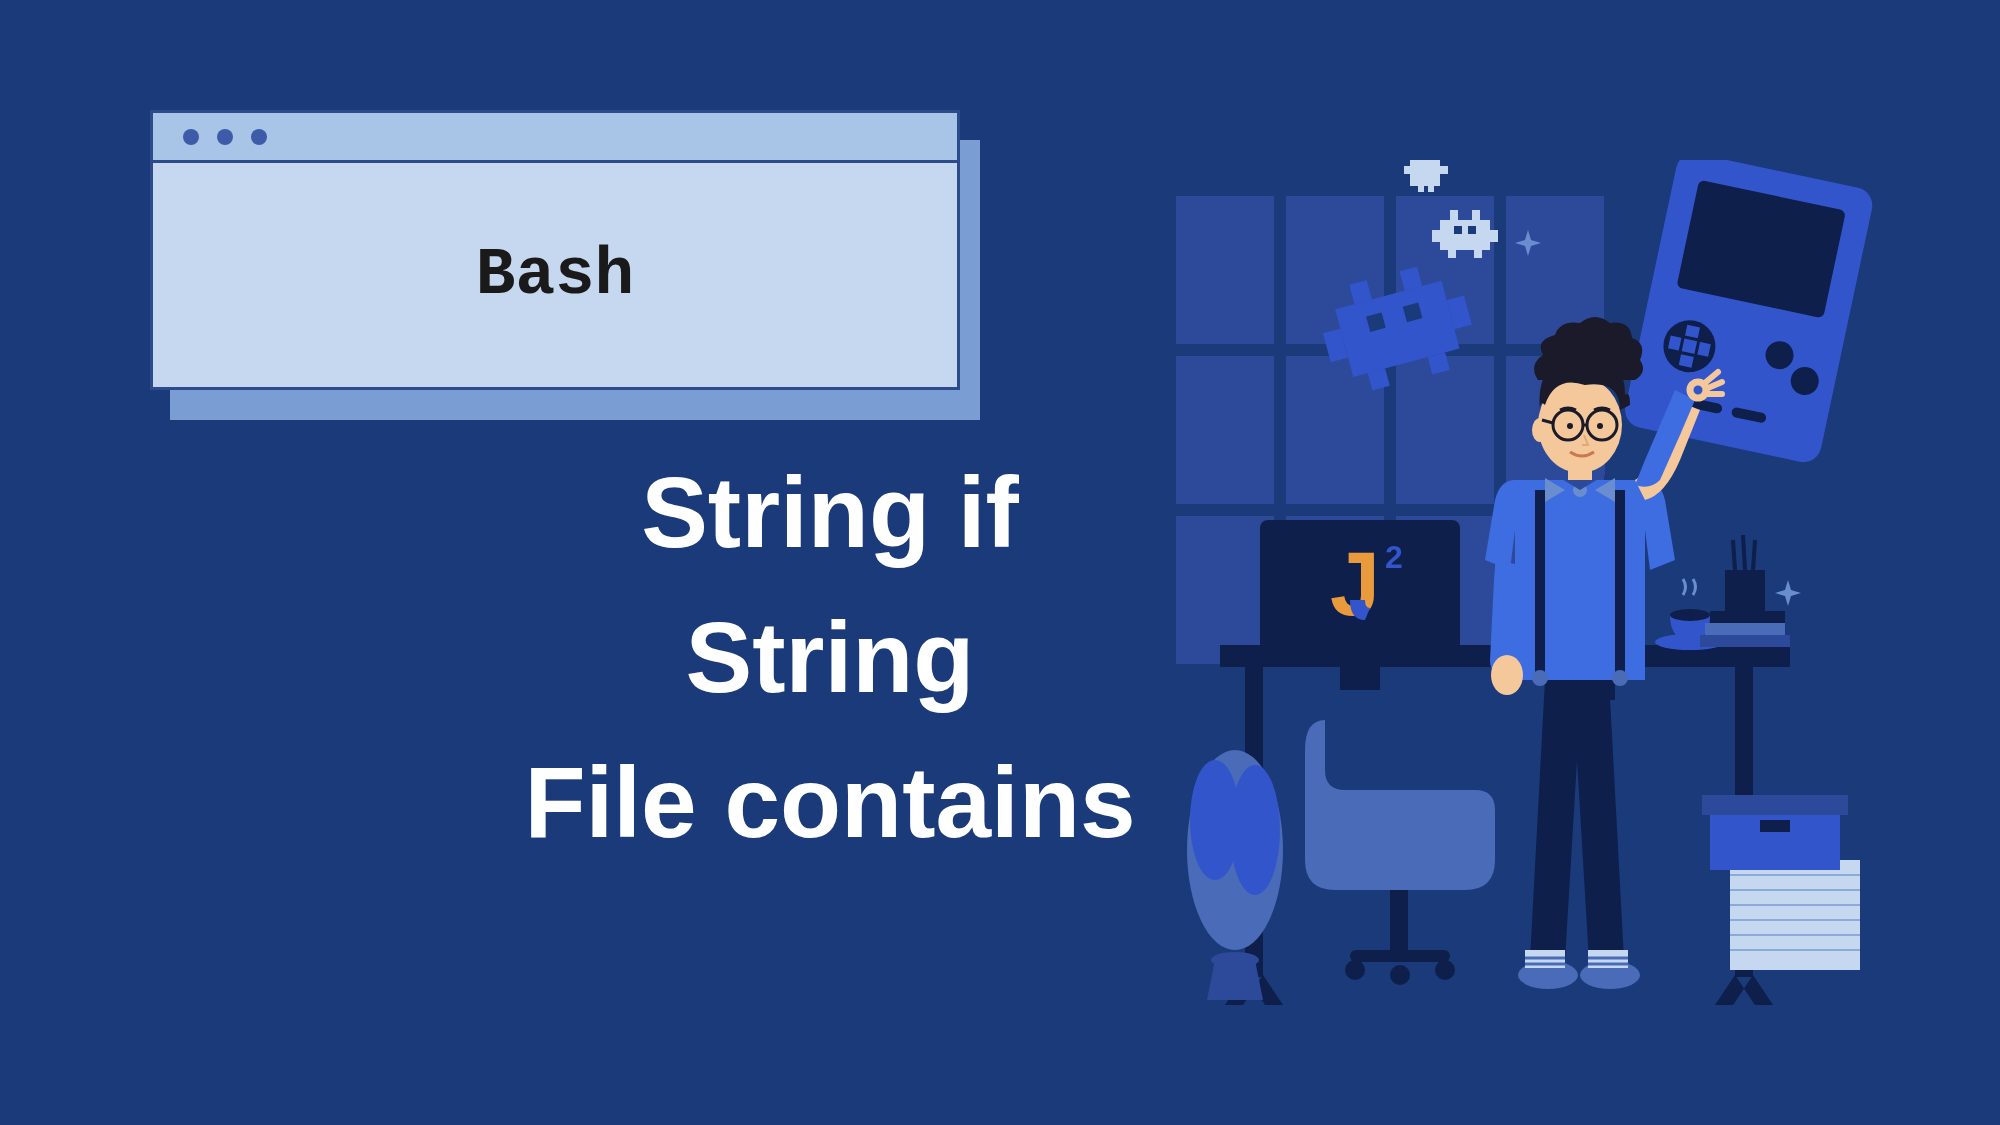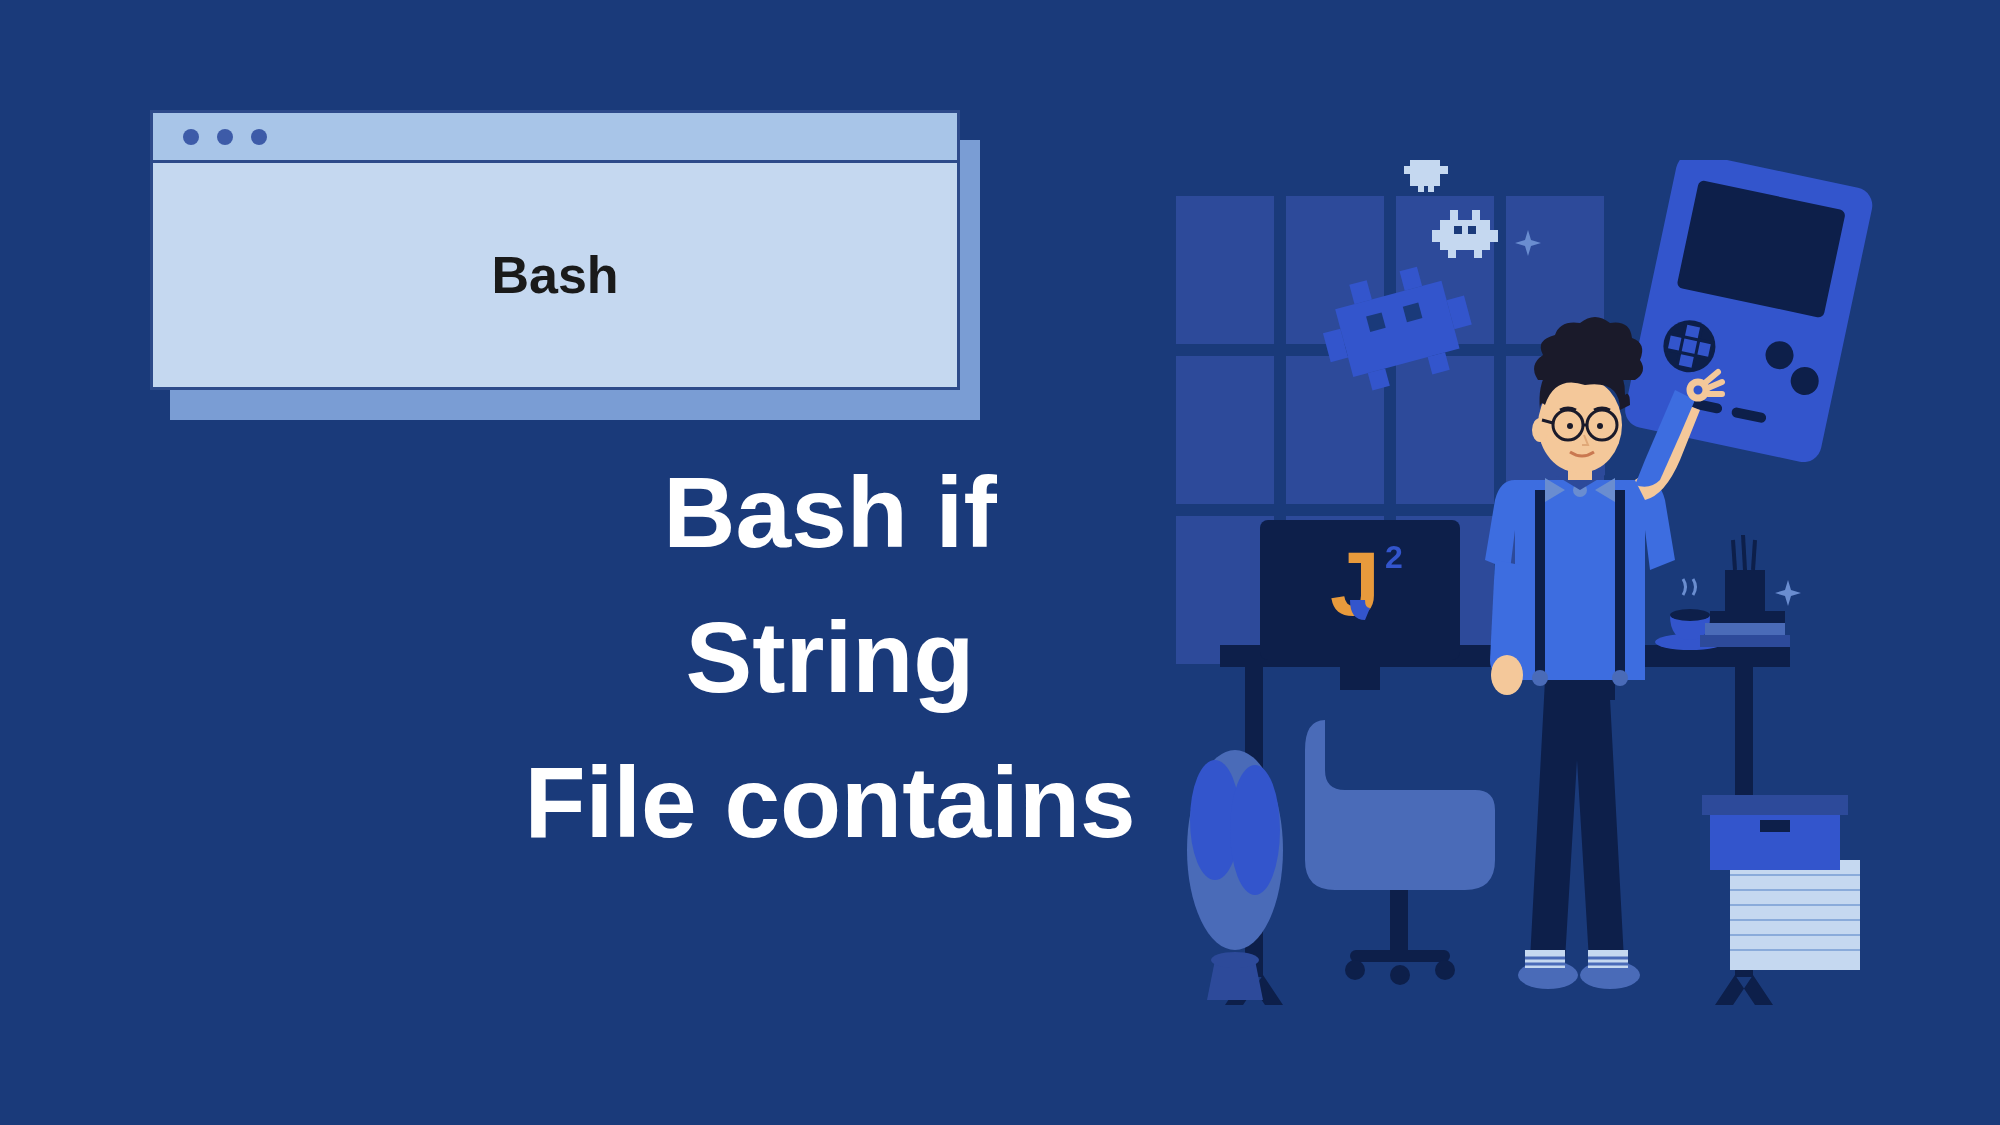--- a/index.html
+++ b/index.html
@@ -43,24 +43,24 @@
     border-radius: 50%;
     background: #3d5ba8;
   }
   .window-content {
     display: flex;
     align-items: center;
     justify-content: center;
     height: calc(100% - 50px);
   }
   .bash-text {
-    font-size: 52px;
+    font-size: 66px;
     font-weight: bold;
     color: #1a1a1a;
-    font-family: Liberation Sans, sans-serif;
+    font-family: Liberation Mono, monospace;
   }
   .main-text {
     position: absolute;
     left: 420px;
     top: 440px;
     color: #fff;
     font-size: 100px;
     font-weight: bold;
     line-height: 1.45;
     font-family: 'Comic Sans MS', cursive, sans-serif;
@@ -84,21 +84,21 @@
     <div class="dot"></div>
     <div class="dot"></div>
     <div class="dot"></div>
   </div>
   <div class="window-content">
     <div class="bash-text">Bash</div>
   </div>
 </div>
 
 <div class="main-text">
-  <div>Bash if</div>
+  <div>String if</div>
   <div>String</div>
   <div>File contains</div>
 </div>
 
 <div class="illustration">
 <svg viewBox="0 0 770 850" xmlns="http://www.w3.org/2000/svg">
 
   <rect x="0" y="30" width="440" height="480" fill="#2d4a9a"></rect>
   <line x1="0" y1="30" x2="440" y2="30" stroke="#1a3a7a" stroke-width="12"></line>
   <line x1="0" y1="190" x2="440" y2="190" stroke="#1a3a7a" stroke-width="12"></line>

